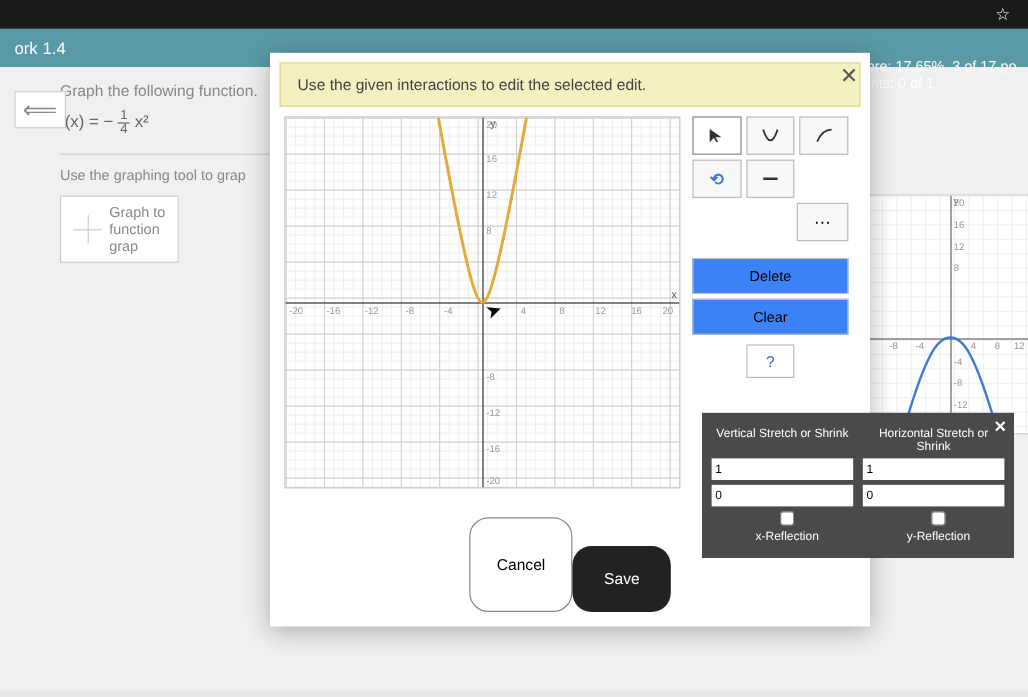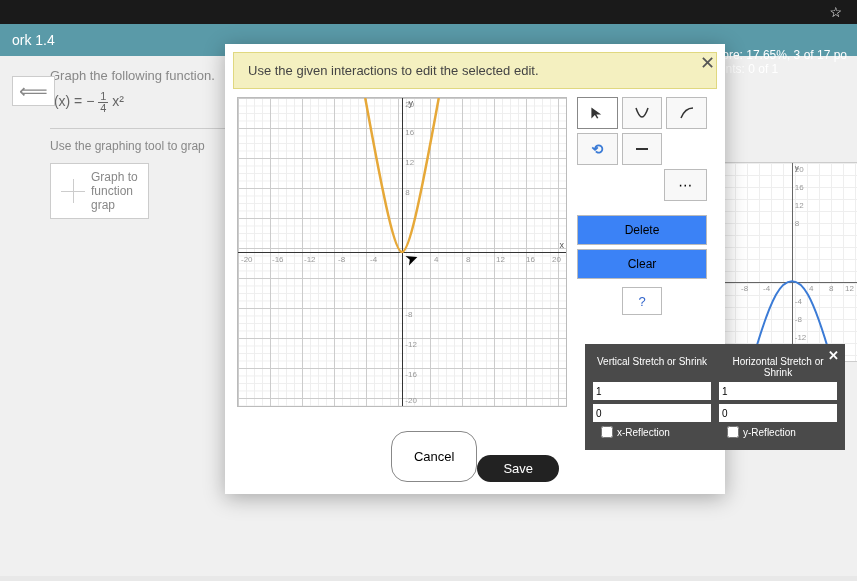--- a/index.html
+++ b/index.html
@@ -53,29 +53,29 @@
   
   .tool-panel { width: 130px; }
   .tool-row { display: flex; gap: 4px; margin-bottom: 4px; }
   .tool-btn { flex: 1; height: 32px; border: 1px solid #bbb; background: #f8f8f8; display: flex; align-items: center; justify-content: center; font-size: 14px; cursor: pointer; }
   .tool-btn.selected { background: #fff; border-color: #888; }
   .action-btn { width: 100%; height: 30px; border: 1px solid #bbb; background: #3b82f6; margin-bottom: 4px; font-size: 12px; cursor: pointer; }
   .help-btn { width: 40px; height: 28px; border: 1px solid #bbb; background: #fff; margin: 4px auto 0; display: flex; align-items: center; justify-content: center; font-size: 13px; color: #3366cc; cursor: pointer; }
   
   .modal-footer { display: flex; justify-content: center; gap: 0; padding: 12px; }
   .btn-cancel { padding: 6px 22px; border: 1px solid #888; background: #fff; border-radius: 16px; font-size: 13px; cursor: pointer; }
-  .btn-save { padding: 6px 26px; border: none; background: #222; color: #fff; border-radius: 16px; font-size: 13px; cursor: pointer; margin-top: 24px; }
+  .btn-save { padding: 20px 26px; border: none; background: #222; color: #fff; border-radius: 16px; font-size: 13px; cursor: pointer; margin-top: 24px; }
   
   
   .transform-panel { position: absolute; right: -120px; top: 300px; width: 260px; background: #4a4a4a; color: #fff; padding: 8px; font-size: 10px; z-index: 20; }
   .transform-close { position: absolute; right: 6px; top: 4px; color: #fff; font-weight: bold; cursor: pointer; font-size: 13px; }
   .tf-row { display: flex; gap: 8px; margin: 4px 0; }
   .tf-col { flex: 1; text-align: center; }
   .tf-input { width: 100%; height: 18px; font-size: 10px; padding: 1px 3px; border: none; }
-  .tf-check { display: flex; align-items: center; gap: 4px; justify-content: flex-start; padding-left: 8px; }
+  .tf-check { display: flex; align-items: center; gap: 4px; justify-content: flex-start; padding-left: 8px; flex-direction: column; }
   .tf-check input { width: 12px; height: 12px; }
   
   
   .preview-graph { position: absolute; right: -5px; top: 106px; width: 140px; height: 200px; border: 1px solid #ccc; background: #fff; z-index: 3; overflow: hidden; }
   .pv-grid { position: absolute; inset: 0;
     background-image: linear-gradient(#eee 1px, transparent 1px), linear-gradient(90deg, #eee 1px, transparent 1px);
     background-size: 12px 12px; }
   .pv-axis-y { position: absolute; left: 50%; top: 0; bottom: 0; width: 1px; background: #666; }
   .pv-axis-x { position: absolute; top: 60%; left: 0; right: 0; height: 1px; background: #666; }
 </style>

